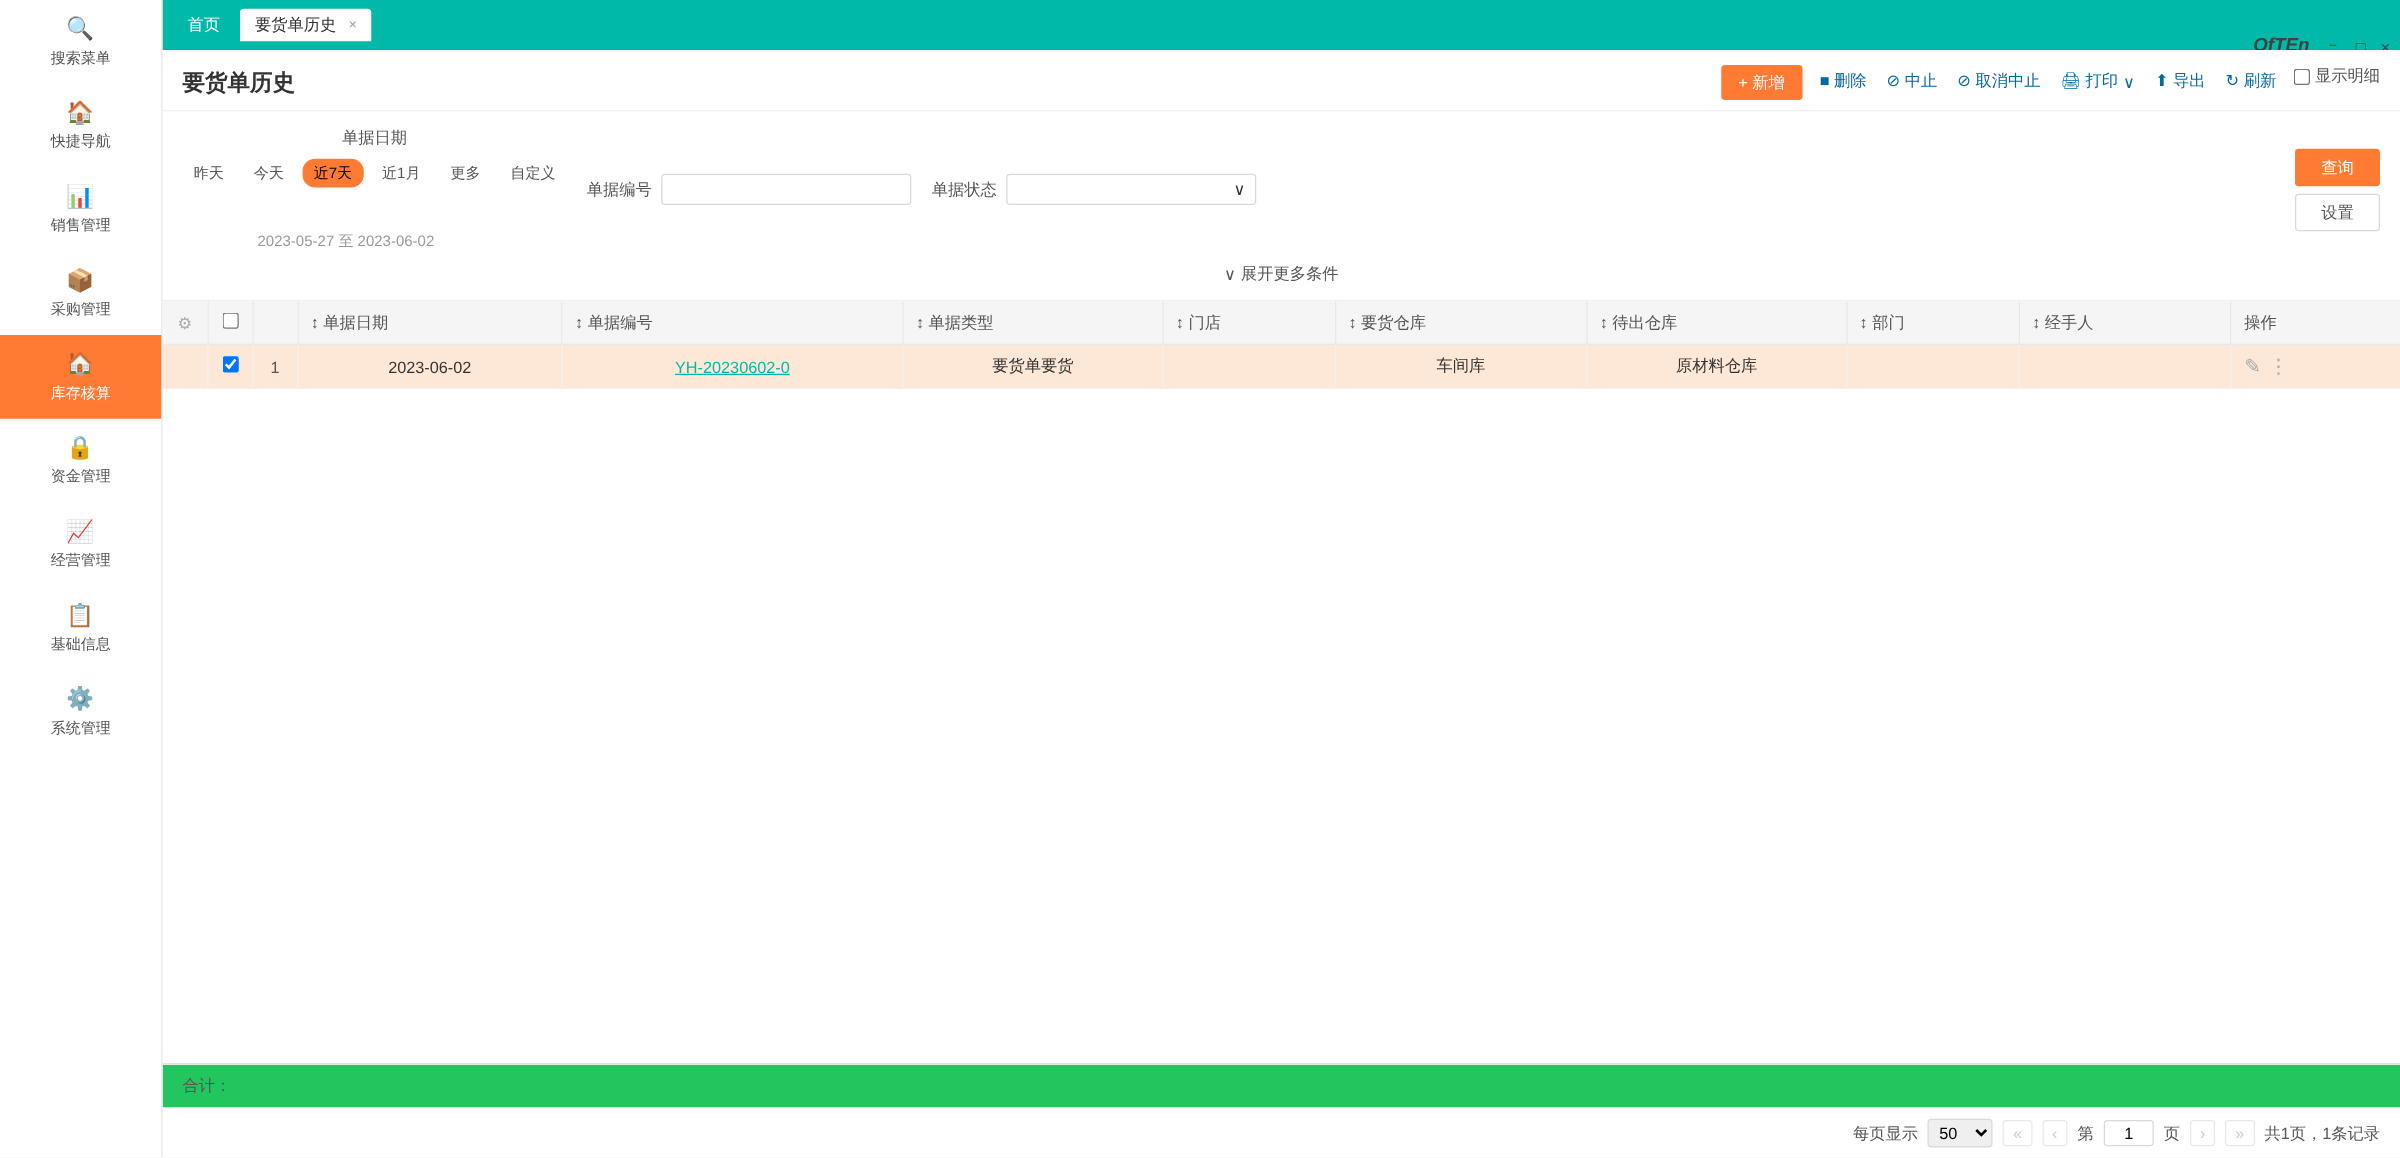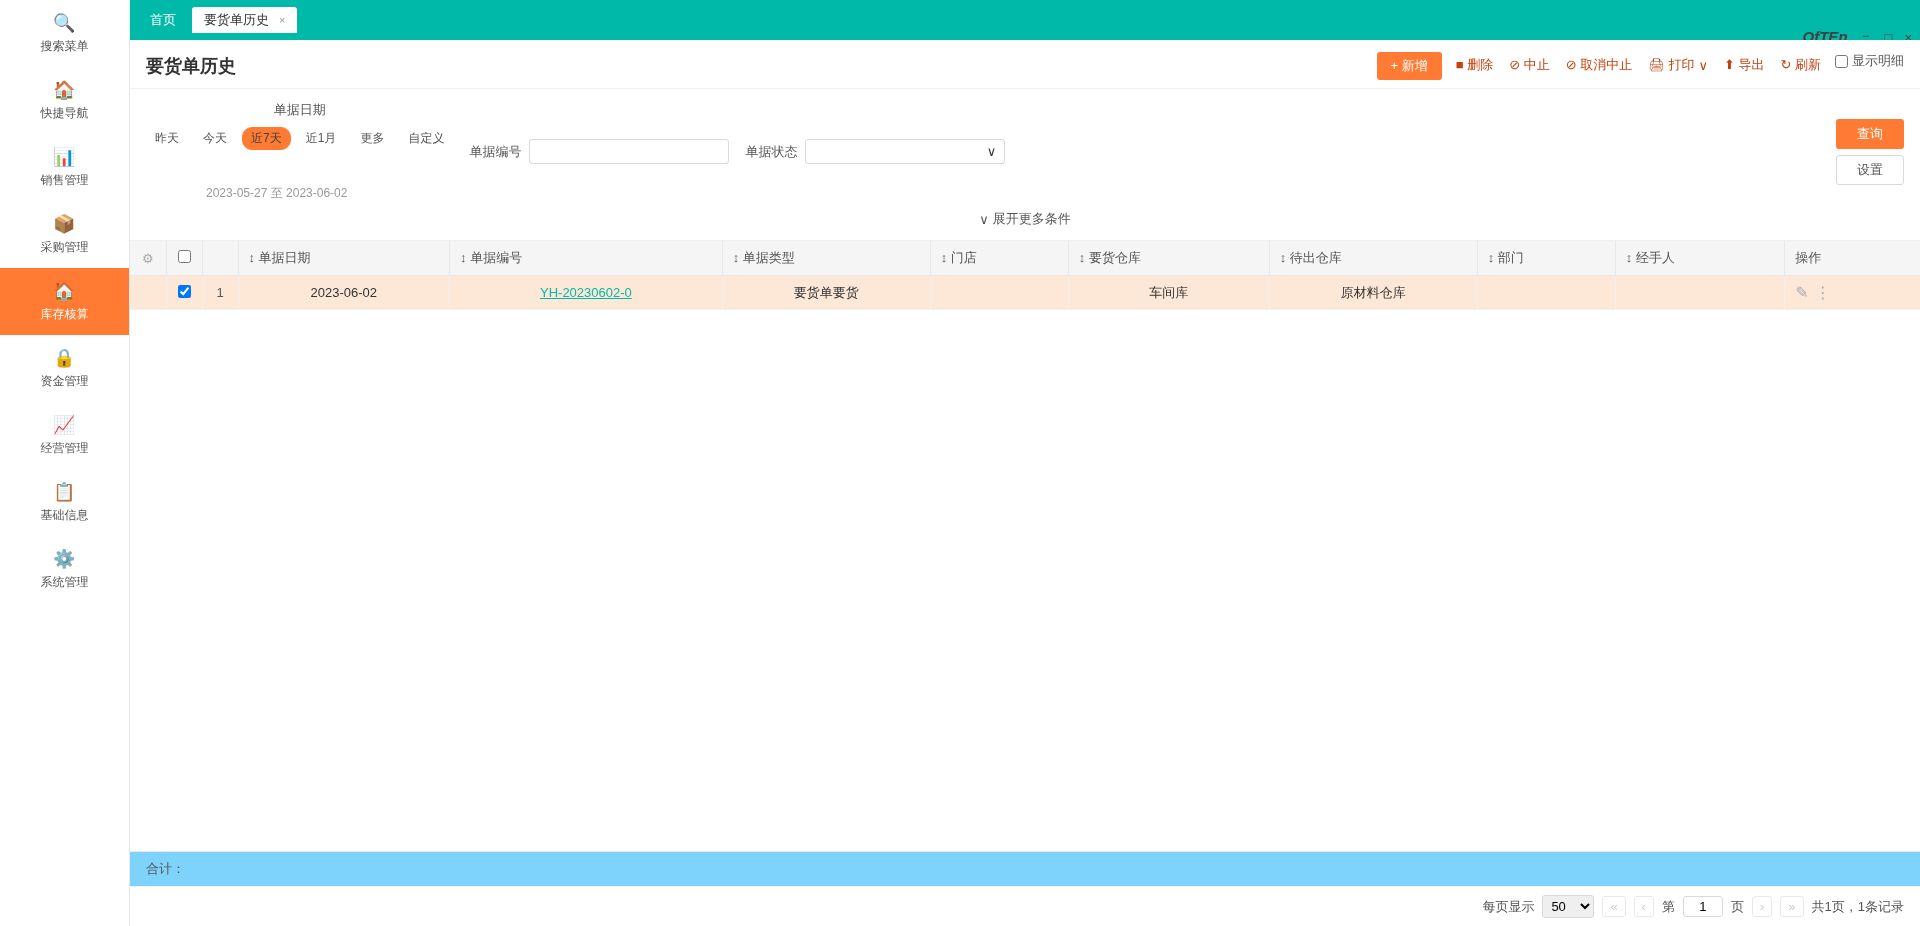--- a/index.html
+++ b/index.html
@@ -95,21 +95,21 @@
       display: flex;
       align-items: flex-start;
       gap: 12px;
     }
     .toolbar-btn {
       display: flex;
       align-items: center;
       gap: 4px;
       cursor: pointer;
       font-size: 13px;
-      color: #c2410c;
+      color: #0369a1;
       padding: 4px 2px;
     }
     .toolbar-btn.primary {
       background: #ff7b33;
       color: #fff;
       padding: 5px 14px;
       border-radius: 3px;
       border: none;
     }
     .display-detail { display: flex; align-items: center; gap: 4px; font-size: 13px; color: #555; }
@@ -131,21 +131,21 @@
     .date-btn {
       padding: 2px 8px;
       border-radius: 10px;
       cursor: pointer;
       font-size: 12px;
       color: #555;
       border: 1px solid transparent;
     }
     .date-btn.active {
       background: #ff7b33;
-      color: #404040;
+      color: #000000;
       border-color: #ff7b33;
       border-radius: 10px;
     }
     .date-range-text { font-size: 12px; color: #999; margin-top: 2px; }
     .filter-input {
       border: 1px solid #d9d9d9;
       border-radius: 3px;
       padding: 4px 8px;
       font-size: 13px;
       width: 200px;
@@ -240,21 +240,21 @@
       border-right: 1px solid #f0f0f0;
       text-align: center;
     }
     tbody td:last-child { border-right: none; }
     .link-text { color: #00b9a8; cursor: pointer; text-decoration: underline; }
     .action-icons { display: flex; gap: 6px; align-items: center; }
     .action-icon { cursor: pointer; color: #aaa; font-size: 16px; }
 
     
     .footer-summary {
-      background: #7dd3fc;
+      background: #22c55e;
       border-top: 1px solid #e8e8e8;
       padding: 8px 16px;
       font-size: 13px;
       color: #555;
       display: flex;
       align-items: center;
     }
 
     
     .pagination {

